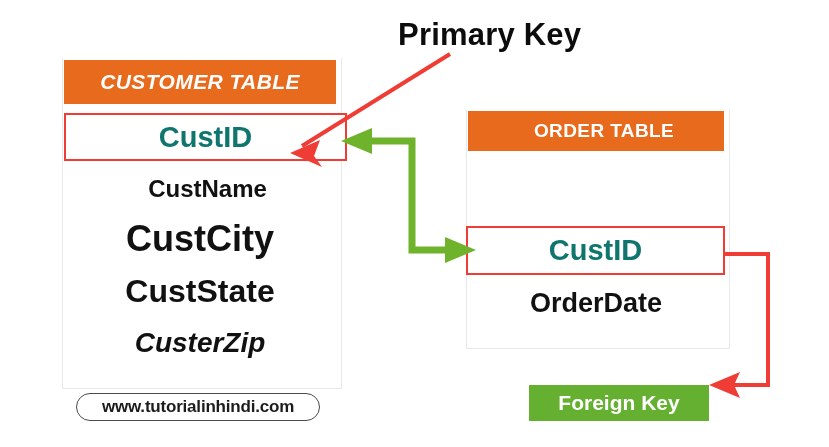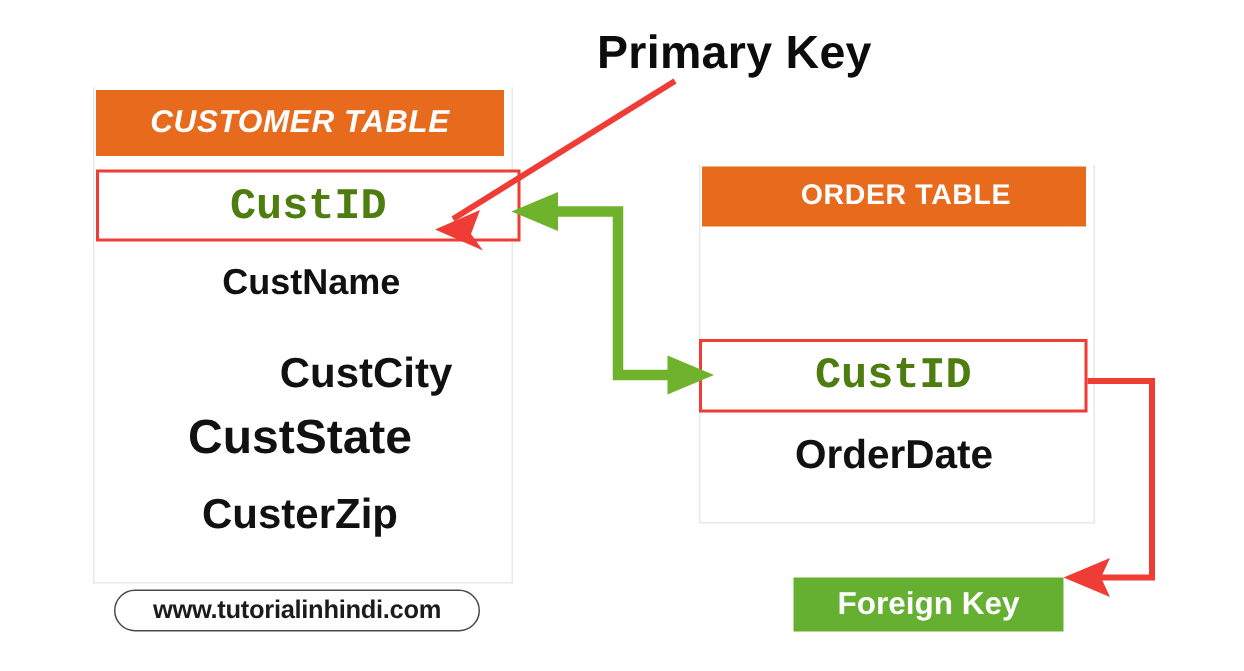--- a/index.html
+++ b/index.html
@@ -73,32 +73,31 @@
     position: absolute;
     display: flex;
     align-items: center;
     justify-content: center;
     font-weight: bold;
     color: #111111;
     box-sizing: border-box;
     white-space: nowrap;
   }
   .field.key {
-    color: #4d7c0f;
+    color: #0f766e;
     border: 2px solid #ef3d35;
     background: #ffffff;
-    font-family: Liberation Mono, monospace;
   }
 
   
   #cust-f0 { left: 64px; top: 113px; width: 283px; height: 48px; font-size: 29px; }
   #cust-f1 { left: 64px; top: 168px; width: 272px; height: 42px; font-size: 24px; padding-left: 15px; }
-  #cust-f2 { left: 64px; top: 228px; width: 272px; height: 42px; font-size: 28px; margin-left: 44px; }
+  #cust-f2 { left: 64px; top: 218px; width: 272px; height: 42px; font-size: 36px; }
   #cust-f3 { left: 64px; top: 270px; width: 272px; height: 42px; font-size: 32px; }
-  #cust-f4 { left: 64px; top: 322px; width: 272px; height: 42px; font-size: 28px; }
+  #cust-f4 { left: 64px; top: 322px; width: 272px; height: 42px; font-size: 28px; font-style: italic; }
 
   
   #ord-f0 { left: 468px; top: 175px; width: 256px; height: 40px; font-size: 27px; }
   #ord-f1 { left: 466px; top: 226px; width: 259px; height: 49px; font-size: 29px; }
   #ord-f2 { left: 468px; top: 283px; width: 256px; height: 40px; font-size: 27px; }
 
   
   #primary-key-label {
     position: absolute;
     left: 398px;

